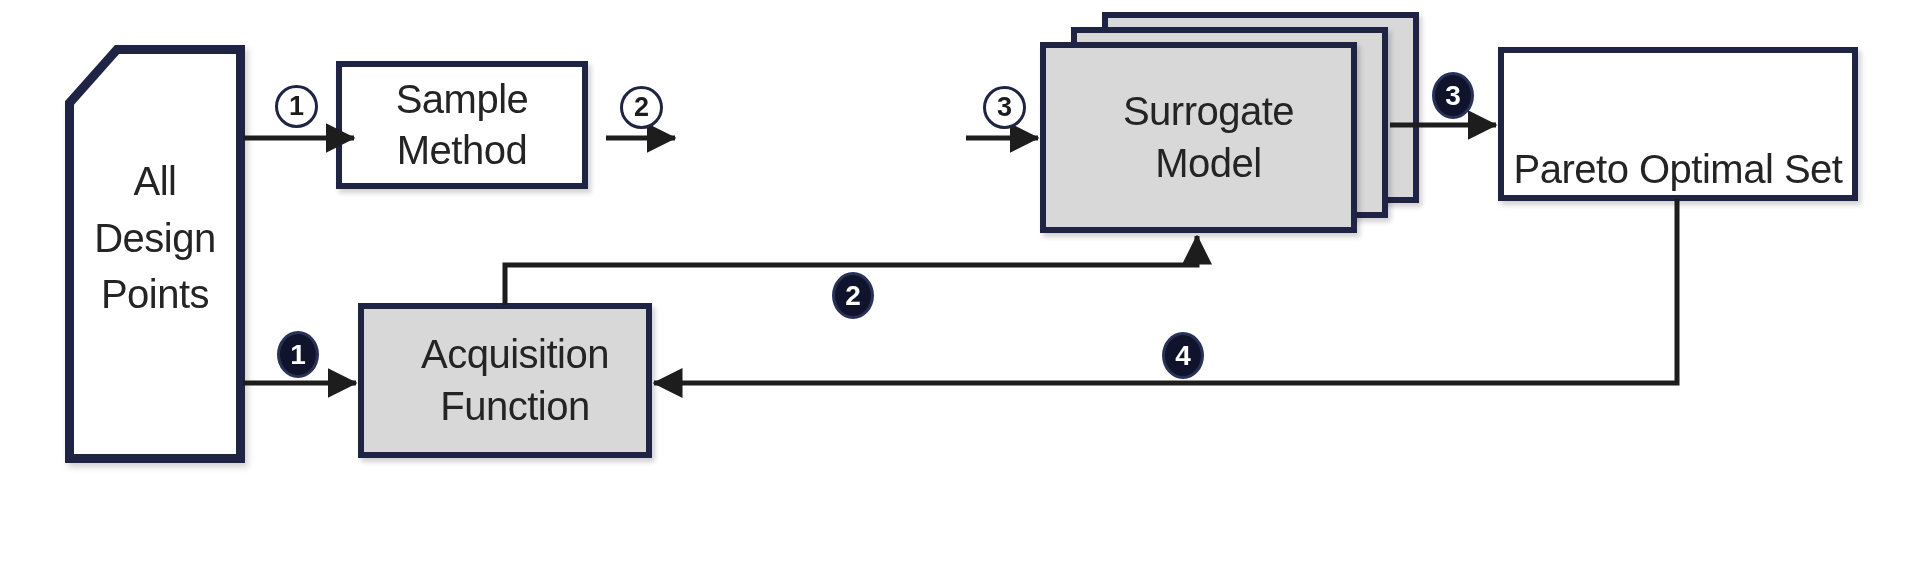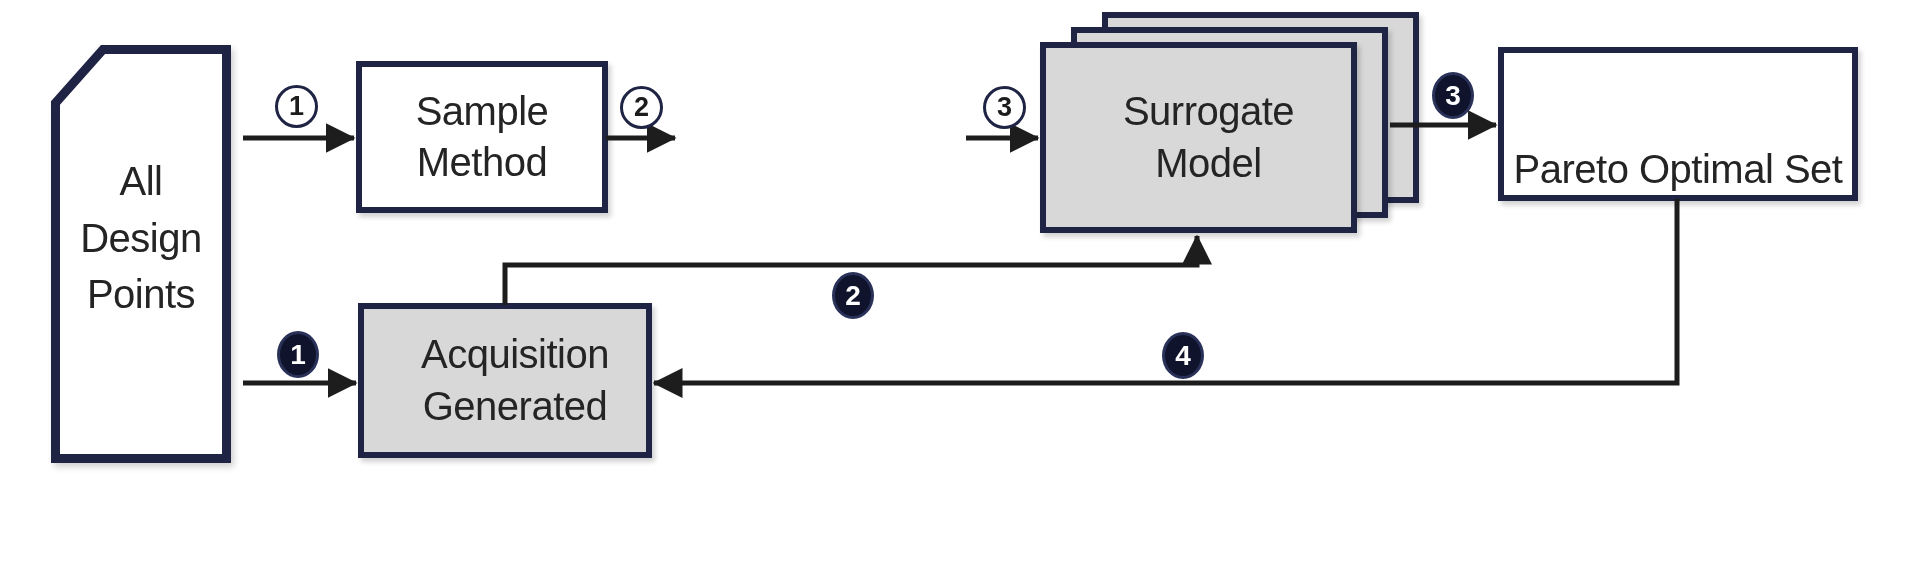--- a/index.html
+++ b/index.html
@@ -15,21 +15,21 @@
   }
   .node.white{background:#ffffff;}
   .node.gray{background:#d8d8d8;padding-left:20px;}
   .node .lbl{
     text-align:center;font-size:40px;line-height:1.28;color:#242424;
     padding:0 8px;letter-spacing:-0.5px;
   }
   .stack-layer{z-index:1;}
   .stack-front{z-index:2;}
   
-  .adp{position:absolute;left:51px;top:45px;width:180px;height:386px;z-index:2;padding-left:34px;}
+  .adp{position:absolute;left:65px;top:45px;width:180px;height:386px;z-index:2;padding-left:34px;}
   .adp svg{position:absolute;left:0;top:0;filter:drop-shadow(3px 4px 3px rgba(0,0,0,0.18));}
   .adp .lbl{
     position:absolute;left:20px;top:0;width:140px;height:100%;
     display:flex;align-items:center;justify-content:center;text-align:center;
     font-size:40px;line-height:1.42;color:#242424;letter-spacing:-0.5px;
   }
   
   .badge{
     position:absolute;z-index:4;display:flex;align-items:center;justify-content:center;
     font-weight:bold;border-radius:50%;box-sizing:content-box;
@@ -48,37 +48,37 @@
 
 <div class="canvas">
 
   <div class="adp">
     <svg width="180" height="418" viewBox="0 0 180 418">
       <polygon points="52,4.5 175.5,4.5 175.5,413.5 4.5,413.5 4.5,58" fill="#ffffff" stroke="#1f2444" stroke-width="9" stroke-linejoin="miter"></polygon>
     </svg>
     <span class="lbl">All Design Points</span>
   </div>
 
-  <div class="node white" style="left:356px;top:61px;width:252px;height:152px;">
+  <div class="node white" style="left:336px;top:61px;width:252px;height:128px;">
     <span class="lbl">Sample Method</span>
   </div>
 
 
   <div class="node gray stack-layer" style="left:1102px;top:12px;width:317px;height:191px;"></div>
   <div class="node gray stack-layer" style="left:1071px;top:27px;width:317px;height:191px;"></div>
   <div class="node gray stack-front" style="left:1040px;top:42px;width:317px;height:191px;">
     <span class="lbl">Surrogate Model</span>
   </div>
 
   <div class="node white" style="left:1498px;top:47px;width:360px;height:154px;align-items:flex-end;">
     <span class="lbl">Pareto Optimal Set</span>
   </div>
 
   <div class="node gray" style="left:358px;top:303px;width:294px;height:155px;">
-    <span class="lbl">Acquisition Generated</span>
+    <span class="lbl">Acquisition Function</span>
   </div>
 
   <svg class="arrows" width="1924" height="568" viewBox="0 0 1924 568">
     <defs>
       <marker id="ah" viewBox="0 0 10 10" refX="9.5" refY="5" markerWidth="6" markerHeight="6" orient="auto-start-reverse" markerUnits="strokeWidth">
         <path d="M0,0 L10,5 L0,10 z" fill="#1d1d1d"></path>
       </marker>
     </defs>
     <g stroke="#1d1d1d" stroke-width="5" fill="none" stroke-linejoin="miter">
       <path d="M243,138 H354" marker-end="url(#ah)"></path>

